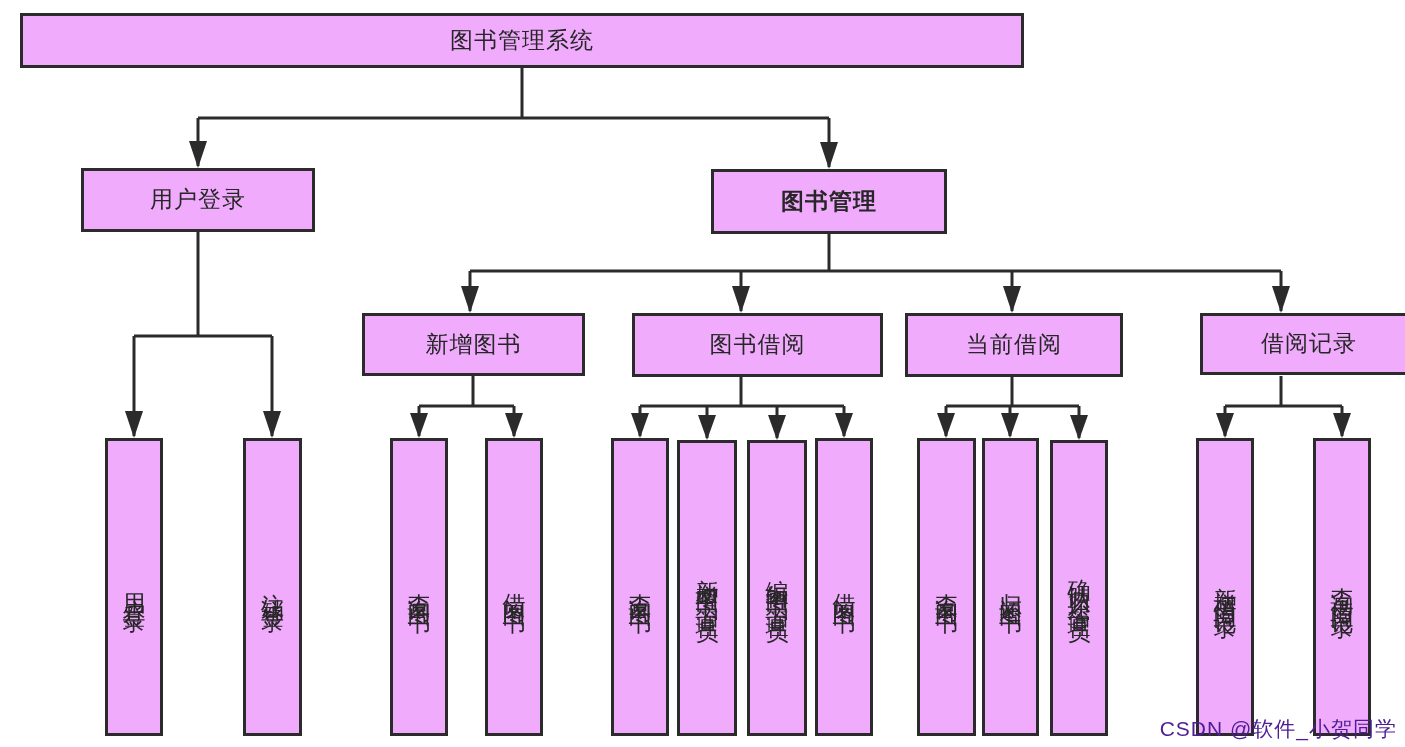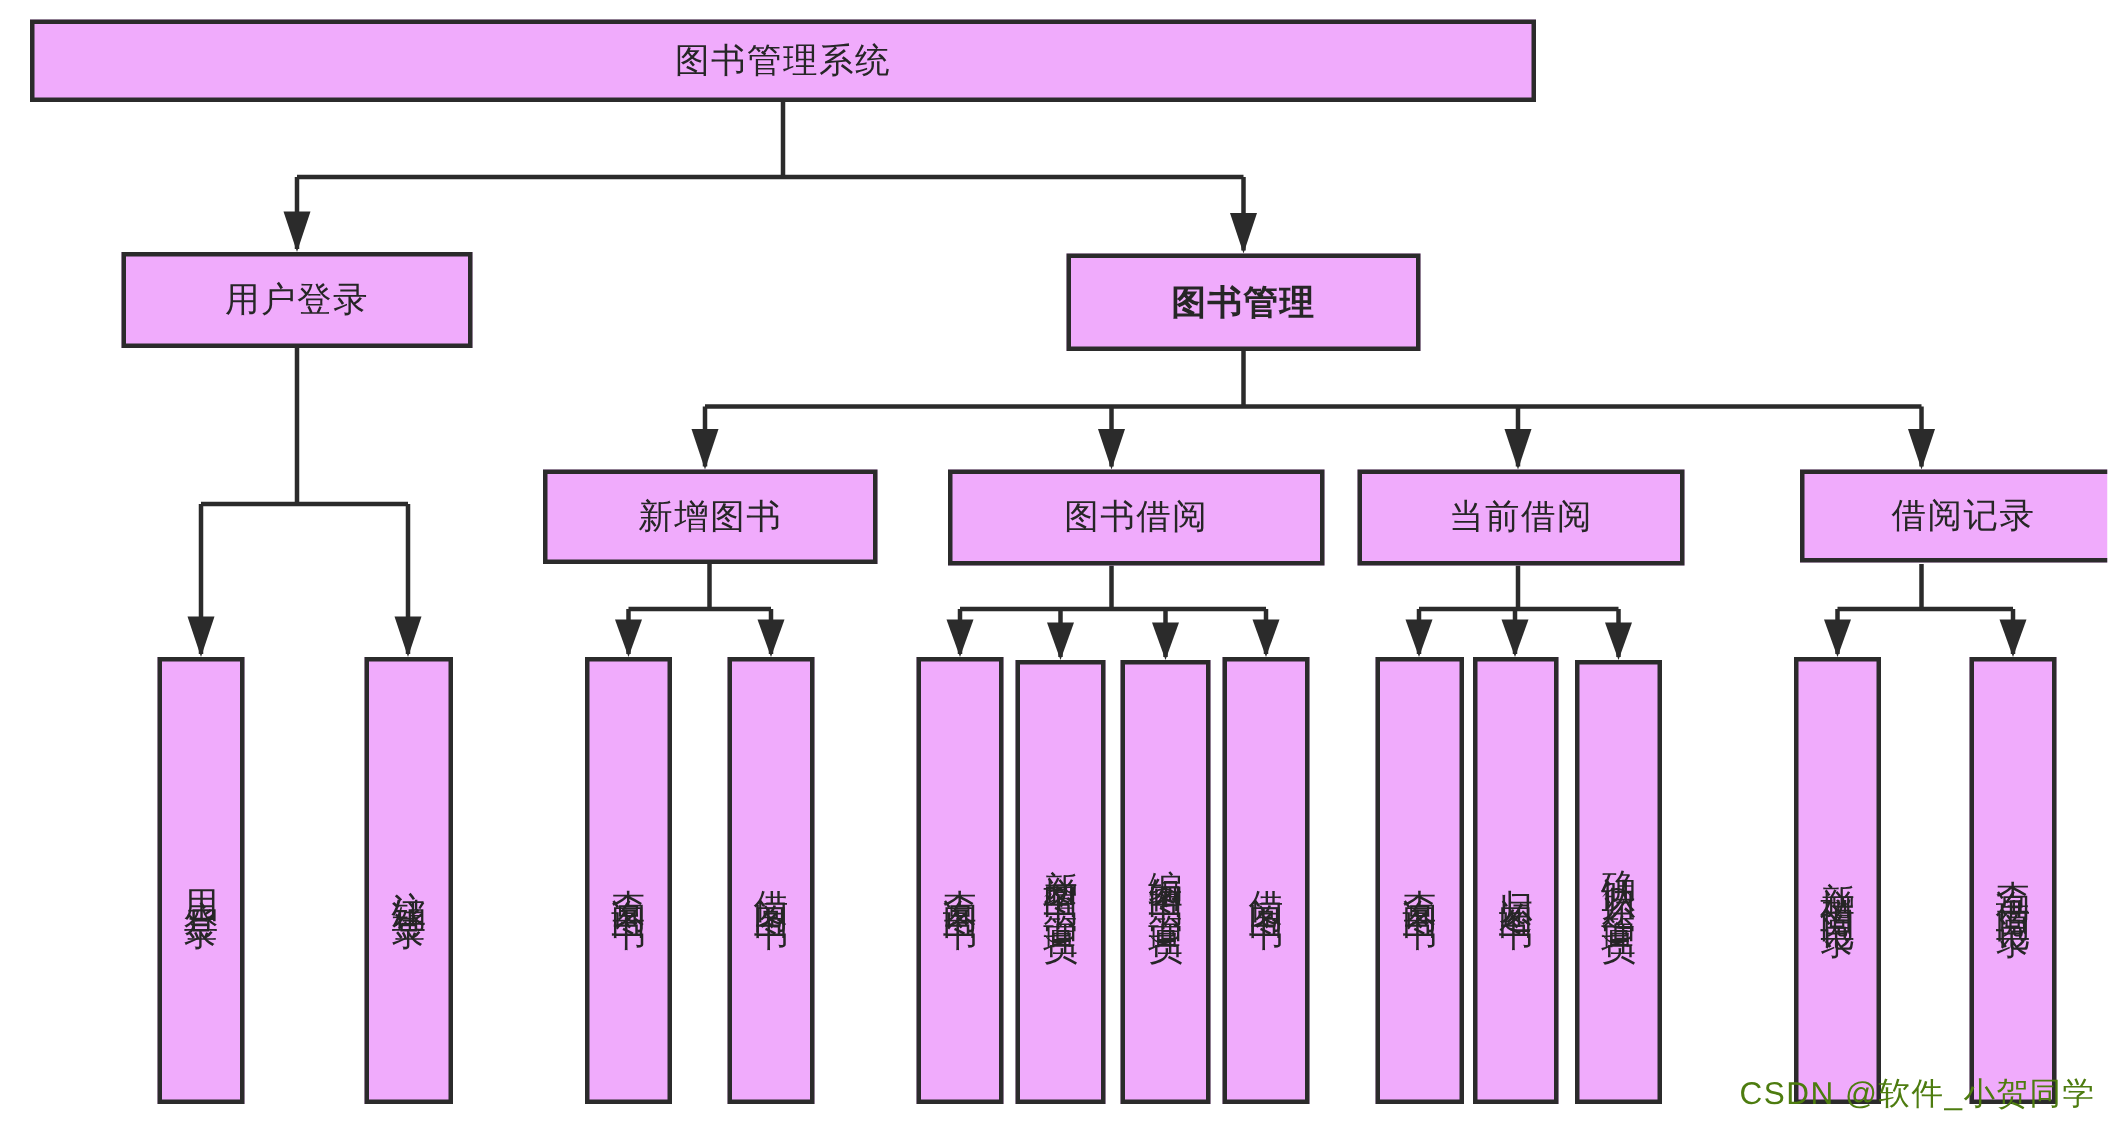--- a/index.html
+++ b/index.html
@@ -50,21 +50,21 @@
     line-height: 1;
     padding: 4px 0;
   }
   .watermark {
     position: absolute;
     z-index: 3;
     top: 715px;
     right: 8px;
     font-size: 21px;
     letter-spacing: 1px;
-    color: #4d7c0f;
+    color: #4c1d95;
     white-space: nowrap;
   }
 </style>
 </head>
 <body>
 
 <div class="canvas">
 
   <svg class="connectors" width="1405" height="747" viewBox="0 0 1405 747">
 

